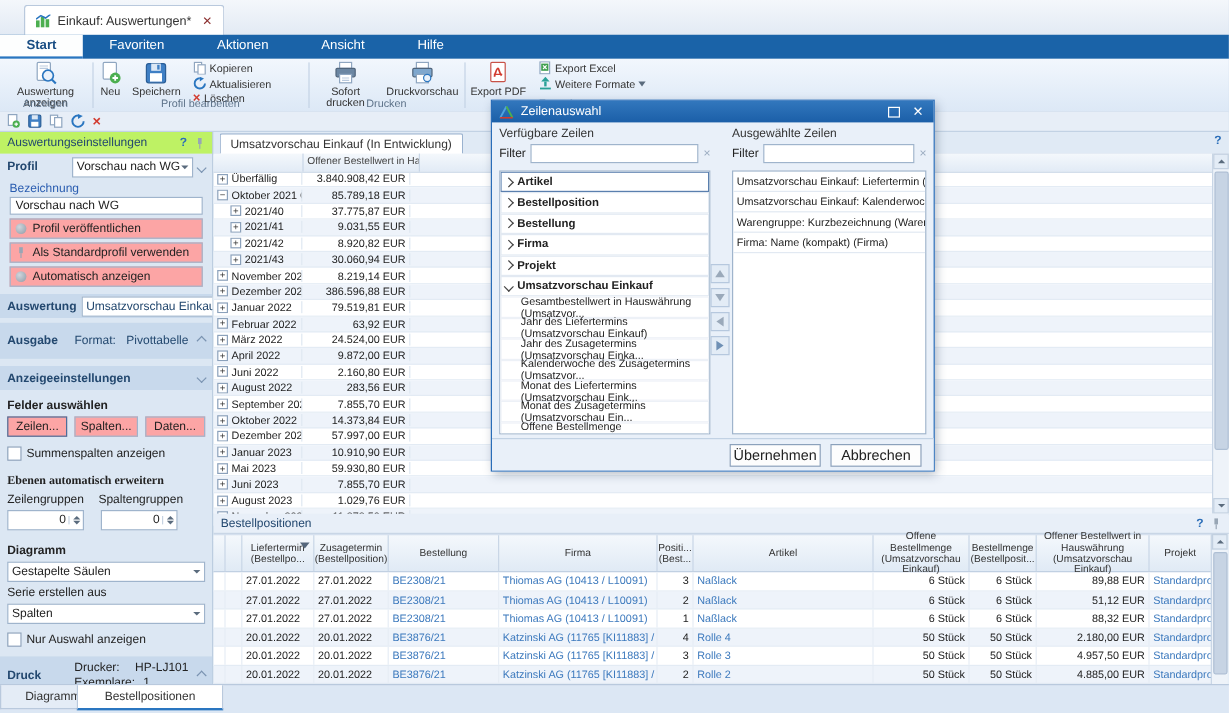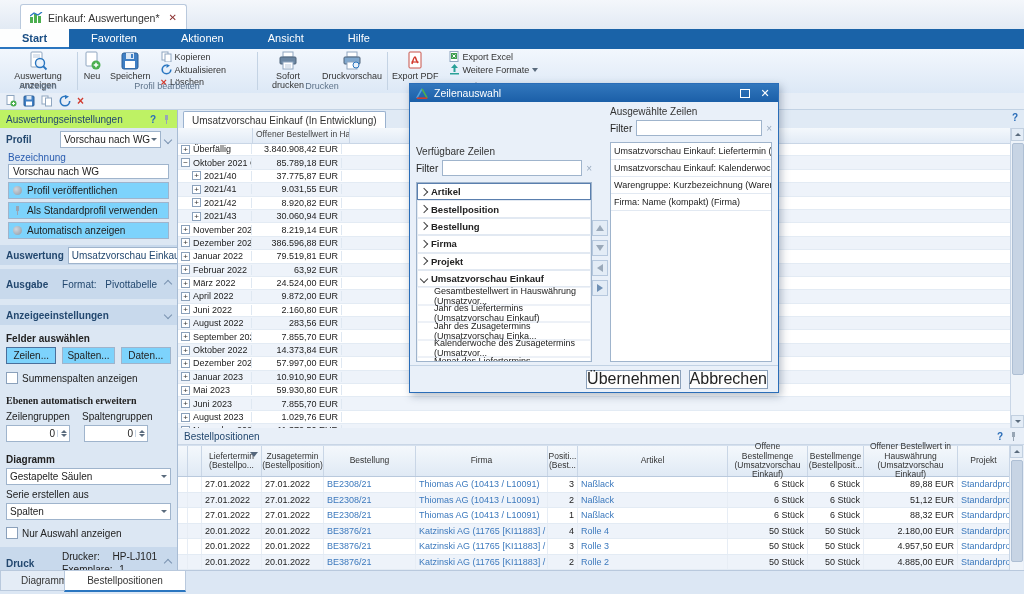--- a/index.html
+++ b/index.html
@@ -27,21 +27,21 @@
   #sidebar{position:absolute;left:0;top:110px;width:178px;height:484px;background:#dce7f3;border-right:1px solid #a8bcd4;box-sizing:border-box;overflow:hidden;}
   .sb-head{height:18px;background:#bef264;display:flex;align-items:center;padding:0 6px;font-size:10px;color:#23486f;}
   .sb-head .sp{flex:1;}
   .sechead{height:20px;background:#c8d9ec;display:flex;align-items:center;padding:0 6px;margin-top:6px;font-weight:bold;color:#23486f;}
   .row{display:flex;align-items:center;padding:3px 6px 0 6px;gap:4px;}
   .lbl-b{font-weight:bold;color:#23486f;}
   .lbl-blue{color:#2a5db0;padding:4px 8px 1px 8px;}
   .field{background:#fff;border:1px solid #9fb4cc;height:15px;display:flex;align-items:center;padding:0 4px;font-size:10px;color:#222;}
   .select{background:#fff;border:1px solid #9fb4cc;height:15px;display:flex;align-items:center;padding:0 3px;flex:1;cursor:pointer;}
   .select .tx{flex:1;white-space:nowrap;overflow:hidden;}
-  .sb-btn{background:#7dd3fc;border:1px solid #9fb4cc;height:15px;display:flex;align-items:center;gap:5px;margin:3px 8px 0 8px;padding:0 4px;cursor:pointer;}
+  .sb-btn{background:#fca5a5;border:1px solid #9fb4cc;height:15px;display:flex;align-items:center;gap:5px;margin:3px 8px 0 8px;padding:0 4px;cursor:pointer;}
   .dot-ic{width:9px;height:9px;border-radius:50%;background:radial-gradient(circle at 35% 35%,#cfd6dd,#8f9aa6);display:inline-block;}
   .pin-ic{display:inline-block;width:9px;height:9px;position:relative;}
   .pin-ic::before{content:"";position:absolute;left:3px;top:0;width:3px;height:5px;background:#98a6b5;}
   .pin-ic::after{content:"";position:absolute;left:4px;top:5px;width:1px;height:4px;background:#98a6b5;}
   .chk{width:10px;height:10px;background:#fff;border:1px solid #8ba1bb;display:inline-block;}
   .chev{display:inline-block;width:5px;height:5px;border-right:1.6px solid #7a93b1;border-bottom:1.6px solid #7a93b1;}
   .chev.d{transform:rotate(45deg);}
   .chev.u{transform:rotate(-135deg);}
   .chev.r{transform:rotate(-45deg);border-color:#444;}
   .spin{background:#fff;border:1px solid #9fb4cc;height:15px;width:62px;display:flex;align-items:center;}
@@ -89,40 +89,40 @@
   #btabs{position:absolute;left:0;top:570px;width:1024px;height:24px;background:#dce7f4;border-top:1px solid #b9c9dd;}
   .btab{position:absolute;top:0;height:19px;display:flex;align-items:center;padding:0 12px;font-size:10px;color:#333;background:#e4ecf6;border:1px solid #b9c9dd;border-top:none;cursor:pointer;}
   .btab.active{background:#fff;border-bottom:2px solid #2a76c0;}
   
   #dialog{position:absolute;left:409px;top:83px;width:368px;height:308px;background:#e9f0f9;border:1px solid #2a6db8;box-shadow:2px 3px 8px rgba(40,60,90,.35);z-index:50;}
   .dtitle{height:18px;background:linear-gradient(#3277bd,#1b5fa8);display:flex;align-items:center;gap:6px;padding:0 6px;color:#fff;font-size:10.5px;}
   .dtitle .sp{flex:1;}
   .dtitle .wbtn{width:14px;height:12px;display:flex;align-items:center;justify-content:center;color:#fff;font-size:9px;cursor:pointer;}
   .maxic{width:8px;height:7px;border:1px solid #fff;display:inline-block;}
   .dbody{position:absolute;left:0;top:18px;right:0;bottom:26px;padding:4px 6px;}
-  .dcol-l{position:absolute;left:6px;top:4px;width:176px;bottom:4px;margin-top:40px;}
+  .dcol-l{position:absolute;left:6px;top:4px;width:176px;bottom:4px;}
   .dcol-r{position:absolute;left:200px;top:4px;width:162px;bottom:4px;}
   .dcol h4{margin:0 0 3px 0;font-size:10px;font-weight:normal;color:#333;}
   .filterrow{display:flex;align-items:center;gap:4px;margin-bottom:3px;}
   .filterrow .fin{flex:1;background:#fff;border:1px solid #9fb4cc;height:14px;display:flex;align-items:center;padding:0 2px;}
   .fx{color:#9aabc0;font-size:10px;cursor:pointer;}
   .dlist{position:absolute;left:0;right:0;top:36px;bottom:0;background:#fff;border:1px solid #9fb4cc;overflow:hidden;}
   .titem{height:15.4px;display:flex;align-items:center;gap:4px;padding:0 3px;border:1px solid #e2e9f2;margin:0;background:#fff;font-size:9.5px;cursor:pointer;}
   .titem.bold{font-weight:bold;}
   .titem.seltd{border:1px solid #5a7fae;}
   .titem.child{padding-left:16px;font-size:9px;border-color:#edf1f7;}
   .sitem{height:16px;display:flex;align-items:center;padding:0 3px;border-bottom:1px solid #e2e9f2;font-size:9px;white-space:nowrap;overflow:hidden;cursor:pointer;}
   .darrows{position:absolute;left:182px;top:118px;display:flex;flex-direction:column;gap:4px;}
   .abtn{width:14px;height:14px;background:#e3ecf6;border:1px solid #b6c8de;display:flex;align-items:center;justify-content:center;cursor:pointer;}
   .t-u{width:0;height:0;border-left:4px solid transparent;border-right:4px solid transparent;border-bottom:6px solid #9aa9ba;}
   .t-dn{width:0;height:0;border-left:4px solid transparent;border-right:4px solid transparent;border-top:6px solid #9aa9ba;}
   .t-l{width:0;height:0;border-top:4px solid transparent;border-bottom:4px solid transparent;border-right:6px solid #9aa9ba;}
   .t-r{width:0;height:0;border-top:4px solid transparent;border-bottom:4px solid transparent;border-left:6px solid #9aa9ba;}
   .dfoot{position:absolute;left:0;right:0;bottom:0;height:26px;border-top:1px solid #c2d2e4;display:flex;align-items:center;justify-content:flex-end;gap:8px;padding:0 10px;background:#e9f0f9;}
-  .dbtn{background:#fdfdfd;border:1px solid #8ba1bb;height:17px;min-width:74px;display:flex;align-items:center;justify-content:center;font-size:16px;cursor:pointer;}
+  .dbtn{background:#fdfdfd;border:1px solid #8ba1bb;height:17px;min-width:74px;display:flex;align-items:center;justify-content:center;font-size:12px;cursor:pointer;}
   svg{display:block;}
 </style>
 </head>
 <body>
 
 <div id="doctabbar">
   <div class="doctab">
     <span>
         <svg width="13" height="11" viewBox="0 0 13 11">
           <rect x="0" y="5" width="3" height="6" fill="#4caf50"></rect>

